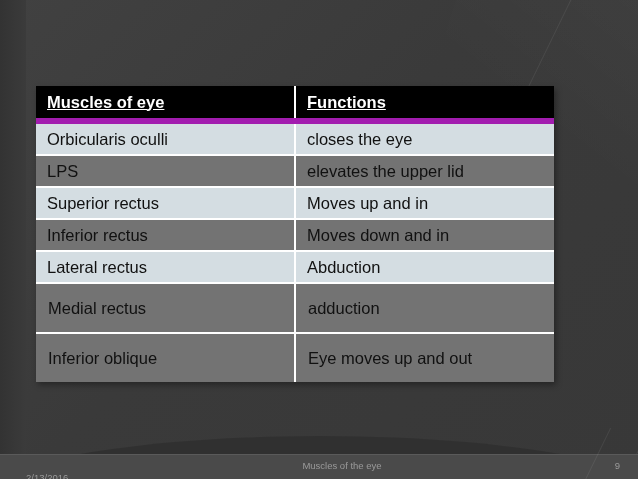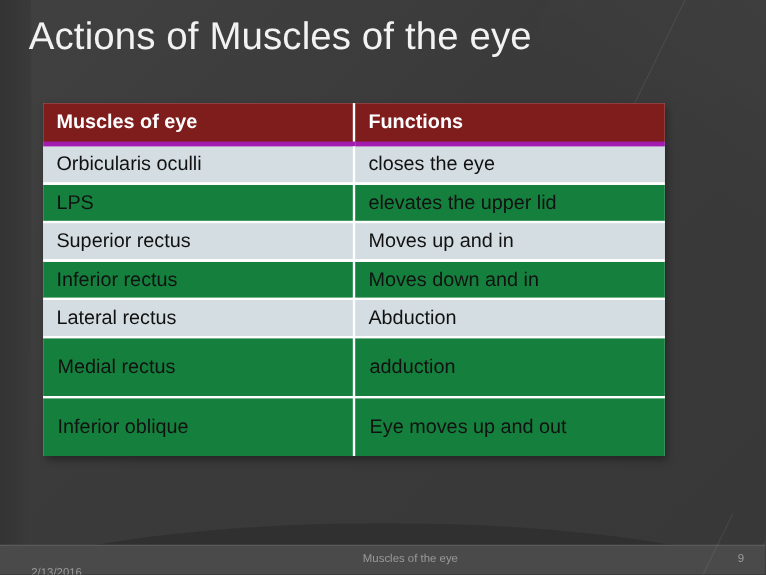--- a/index.html
+++ b/index.html
@@ -122,29 +122,30 @@
     border-bottom: 2px solid #ffffff;
     color: #111111;
     font-weight: 400;
     overflow: hidden;
   }
   table.data th:last-child,
   table.data td:last-child { border-right: none; }
   table.data tr:last-child td { border-bottom: none; }
 
   table.data thead th {
-    background: #7f1d1d;
+    background: #000000;
     color: #ffffff;
     font-weight: bold;
     height: 32px;
-    border-bottom: 4px solid #a21caf;
+    border-bottom: 6px solid #a21caf;
+    text-decoration: underline;
   }
 
   table.data tbody tr.alt-a td { background: #d4dde2; }
-  table.data tbody tr.alt-b td { background: #15803d; }
+  table.data tbody tr.alt-b td { background: #737373; }
 
   table.data tbody tr.h-std td { height: 30px; }
   table.data tbody tr.h-tall td { height: 48px; padding-left: 12px; }
 
   
   td.indent { padding-left: 17px; }
 
   
   .footer {
     position: absolute;
@@ -200,21 +201,20 @@
 
 <div id="slide">
 
   <div class="bg-base"></div>
   <div class="bg-left-dark"></div>
   <div class="bg-diag-tr"></div>
   <div class="bg-diag-line"></div>
   <div class="bg-diag-line2"></div>
   <div class="bg-shadow-arc"></div>
 
-  <div class="title">Actions of Muscles of the eye</div>
 
   <div class="table-wrap">
     <table class="data">
       <colgroup>
         <col class="c1">
         <col class="c2">
       </colgroup>
       <thead>
         <tr>
           <th>Muscles of eye</th>

